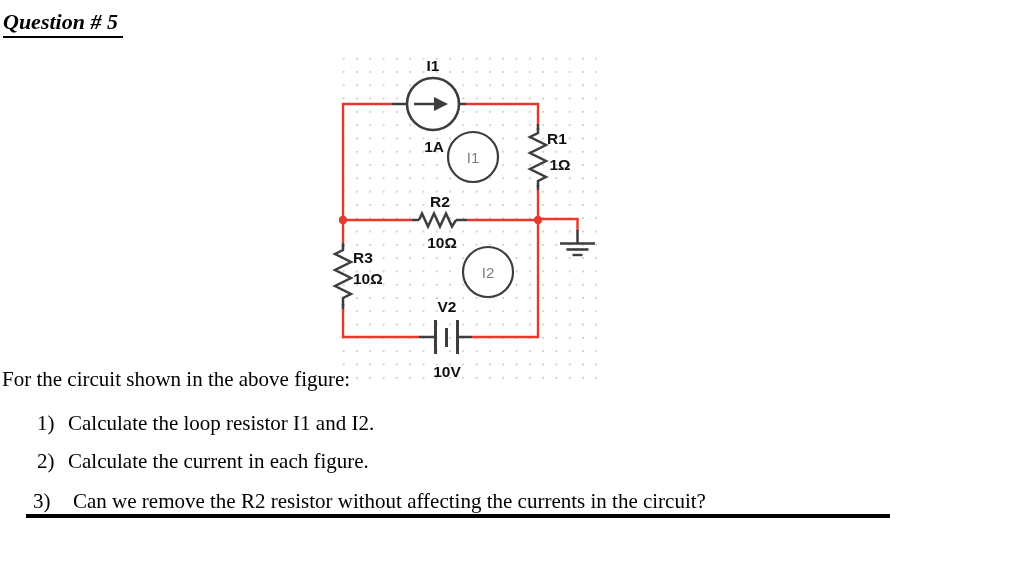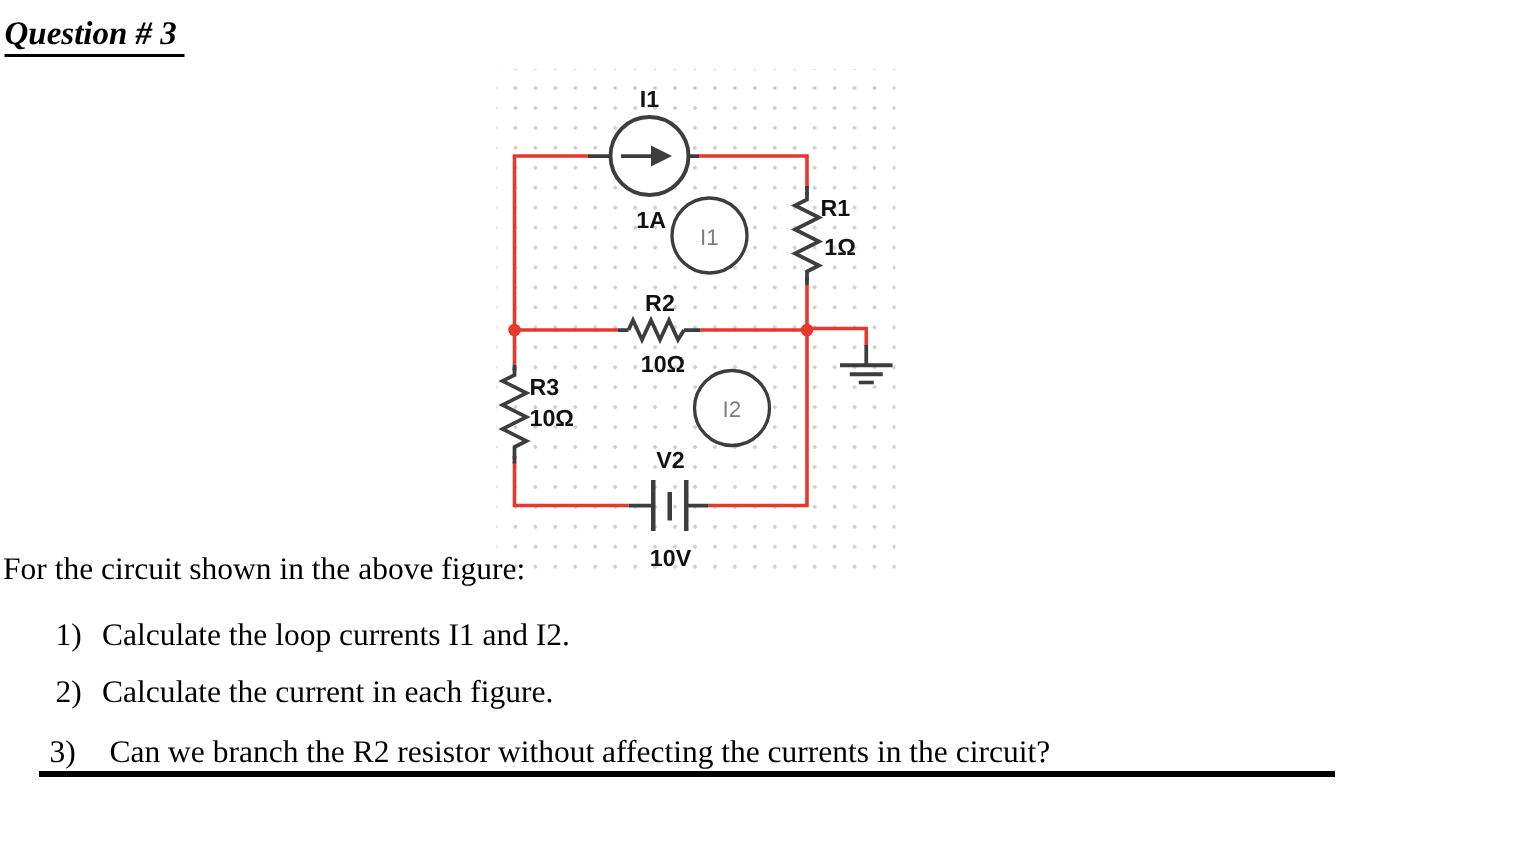--- a/index.html
+++ b/index.html
@@ -36,21 +36,21 @@
   .qitem { font-size:21px; display:flex; white-space:nowrap; }
   .qitem .marker { flex:0 0 auto; }
   #item1 { left:37px; top:411px; } #item1 .marker { width:31px; }
   #item2 { left:37px; top:449px; } #item2 .marker { width:31px; }
   #item3 { left:33px; top:489px; } #item3 .marker { width:40px; }
   .rule3 { left:26px; top:514px; width:864px; height:4px; background:#000; }
 </style>
 </head>
 <body>
 
-<div class="abs heading">Question # 3</div>
+<div class="abs heading">Question # 5</div>
 
 <div class="abs grid-dots"></div>
 
 <svg class="abs circuit" viewBox="330 40 290 350">
 
   <g fill="none" stroke-width="2.4" stroke="#e8372c">
     <path d="M392,104 H343 V243"></path>
     <path d="M343,308 V337 H419"></path>
     <path d="M472,337 H538 V190"></path>
     <path d="M538,126 V104 H466"></path>
@@ -106,26 +106,26 @@
     <text x="447" y="377" text-anchor="middle">10V</text>
     <text class="loop" x="473" y="163" text-anchor="middle">I1</text>
     <text class="loop" x="488" y="278" text-anchor="middle">I2</text>
   </g>
 </svg>
 
 <div class="abs intro">For the circuit shown in the above figure:</div>
 
 <div class="abs qitem" id="item1">
   <span class="marker">1)</span>
-  <span>Calculate the loop currents I1 and I2.</span>
+  <span>Calculate the loop resistor I1 and I2.</span>
 </div>
 
 <div class="abs qitem" id="item2">
   <span class="marker">2)</span>
   <span>Calculate the current in each figure.</span>
 </div>
 
 <div class="abs qitem" id="item3">
   <span class="marker">3)</span>
-  <span>Can we branch the R2 resistor without affecting the currents in the circuit?</span>
+  <span>Can we remove the R2 resistor without affecting the currents in the circuit?</span>
 </div>
 
 <div class="abs rule3"></div>
 
 </body></html>

